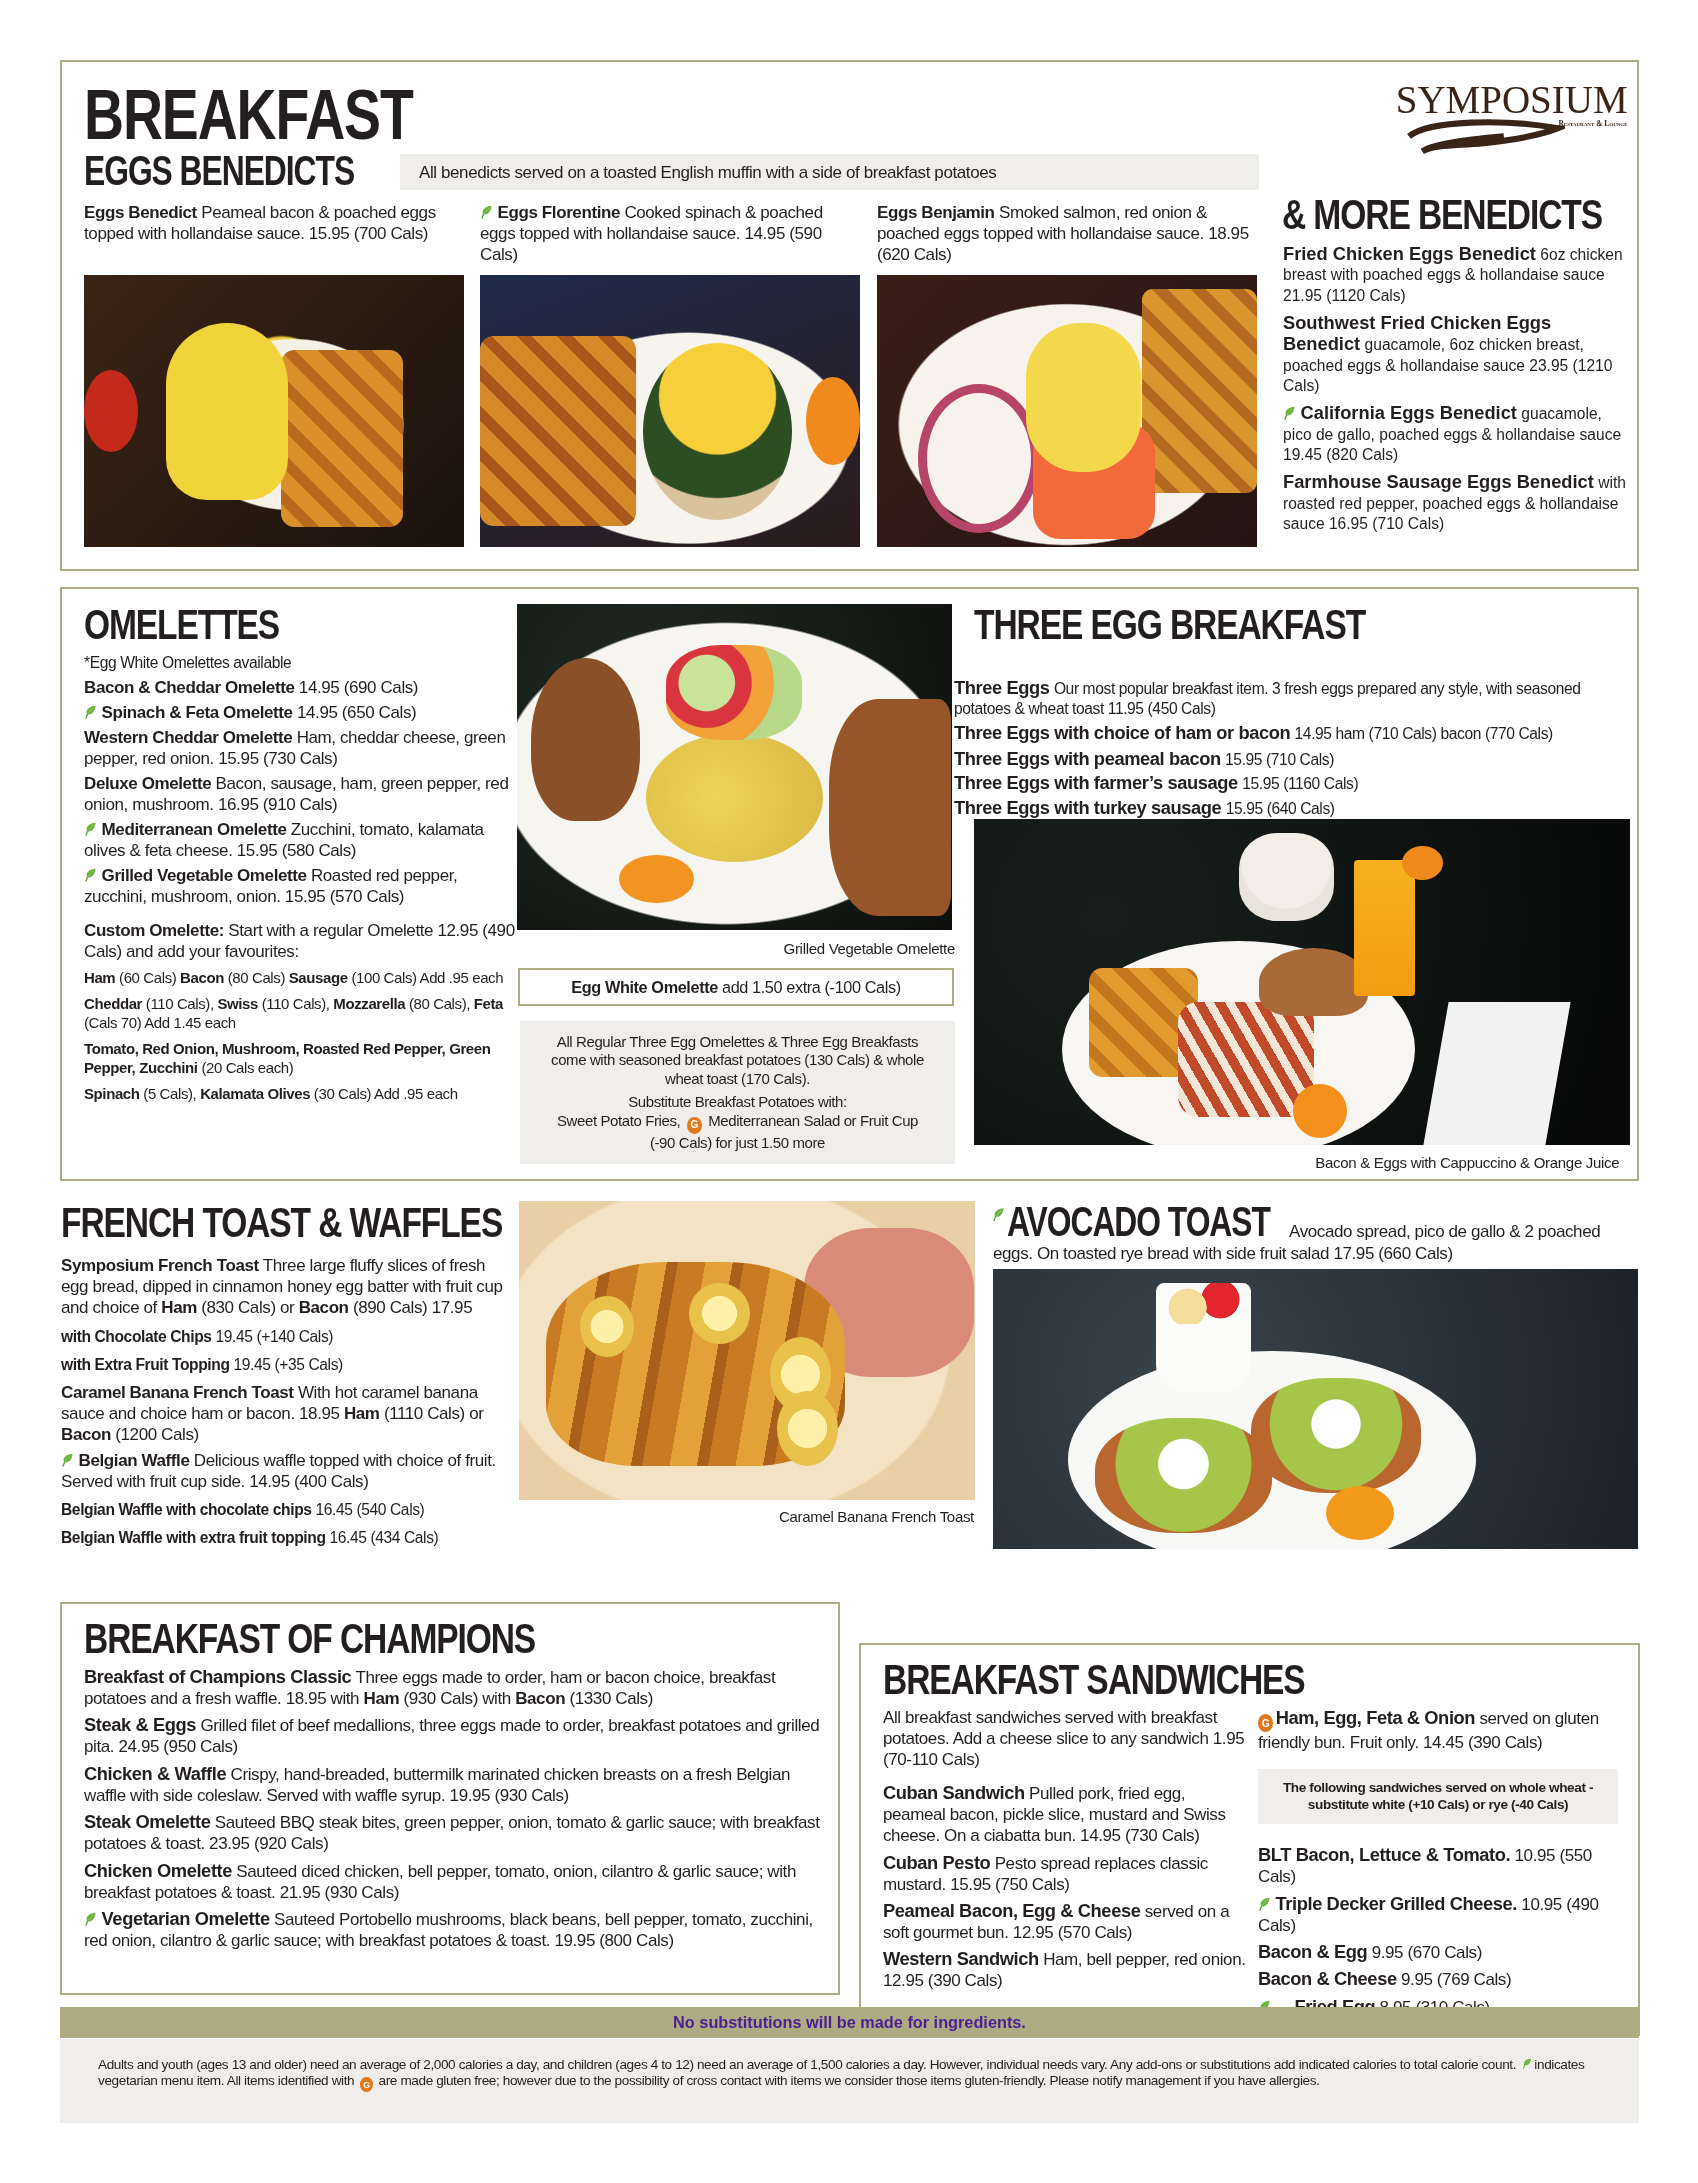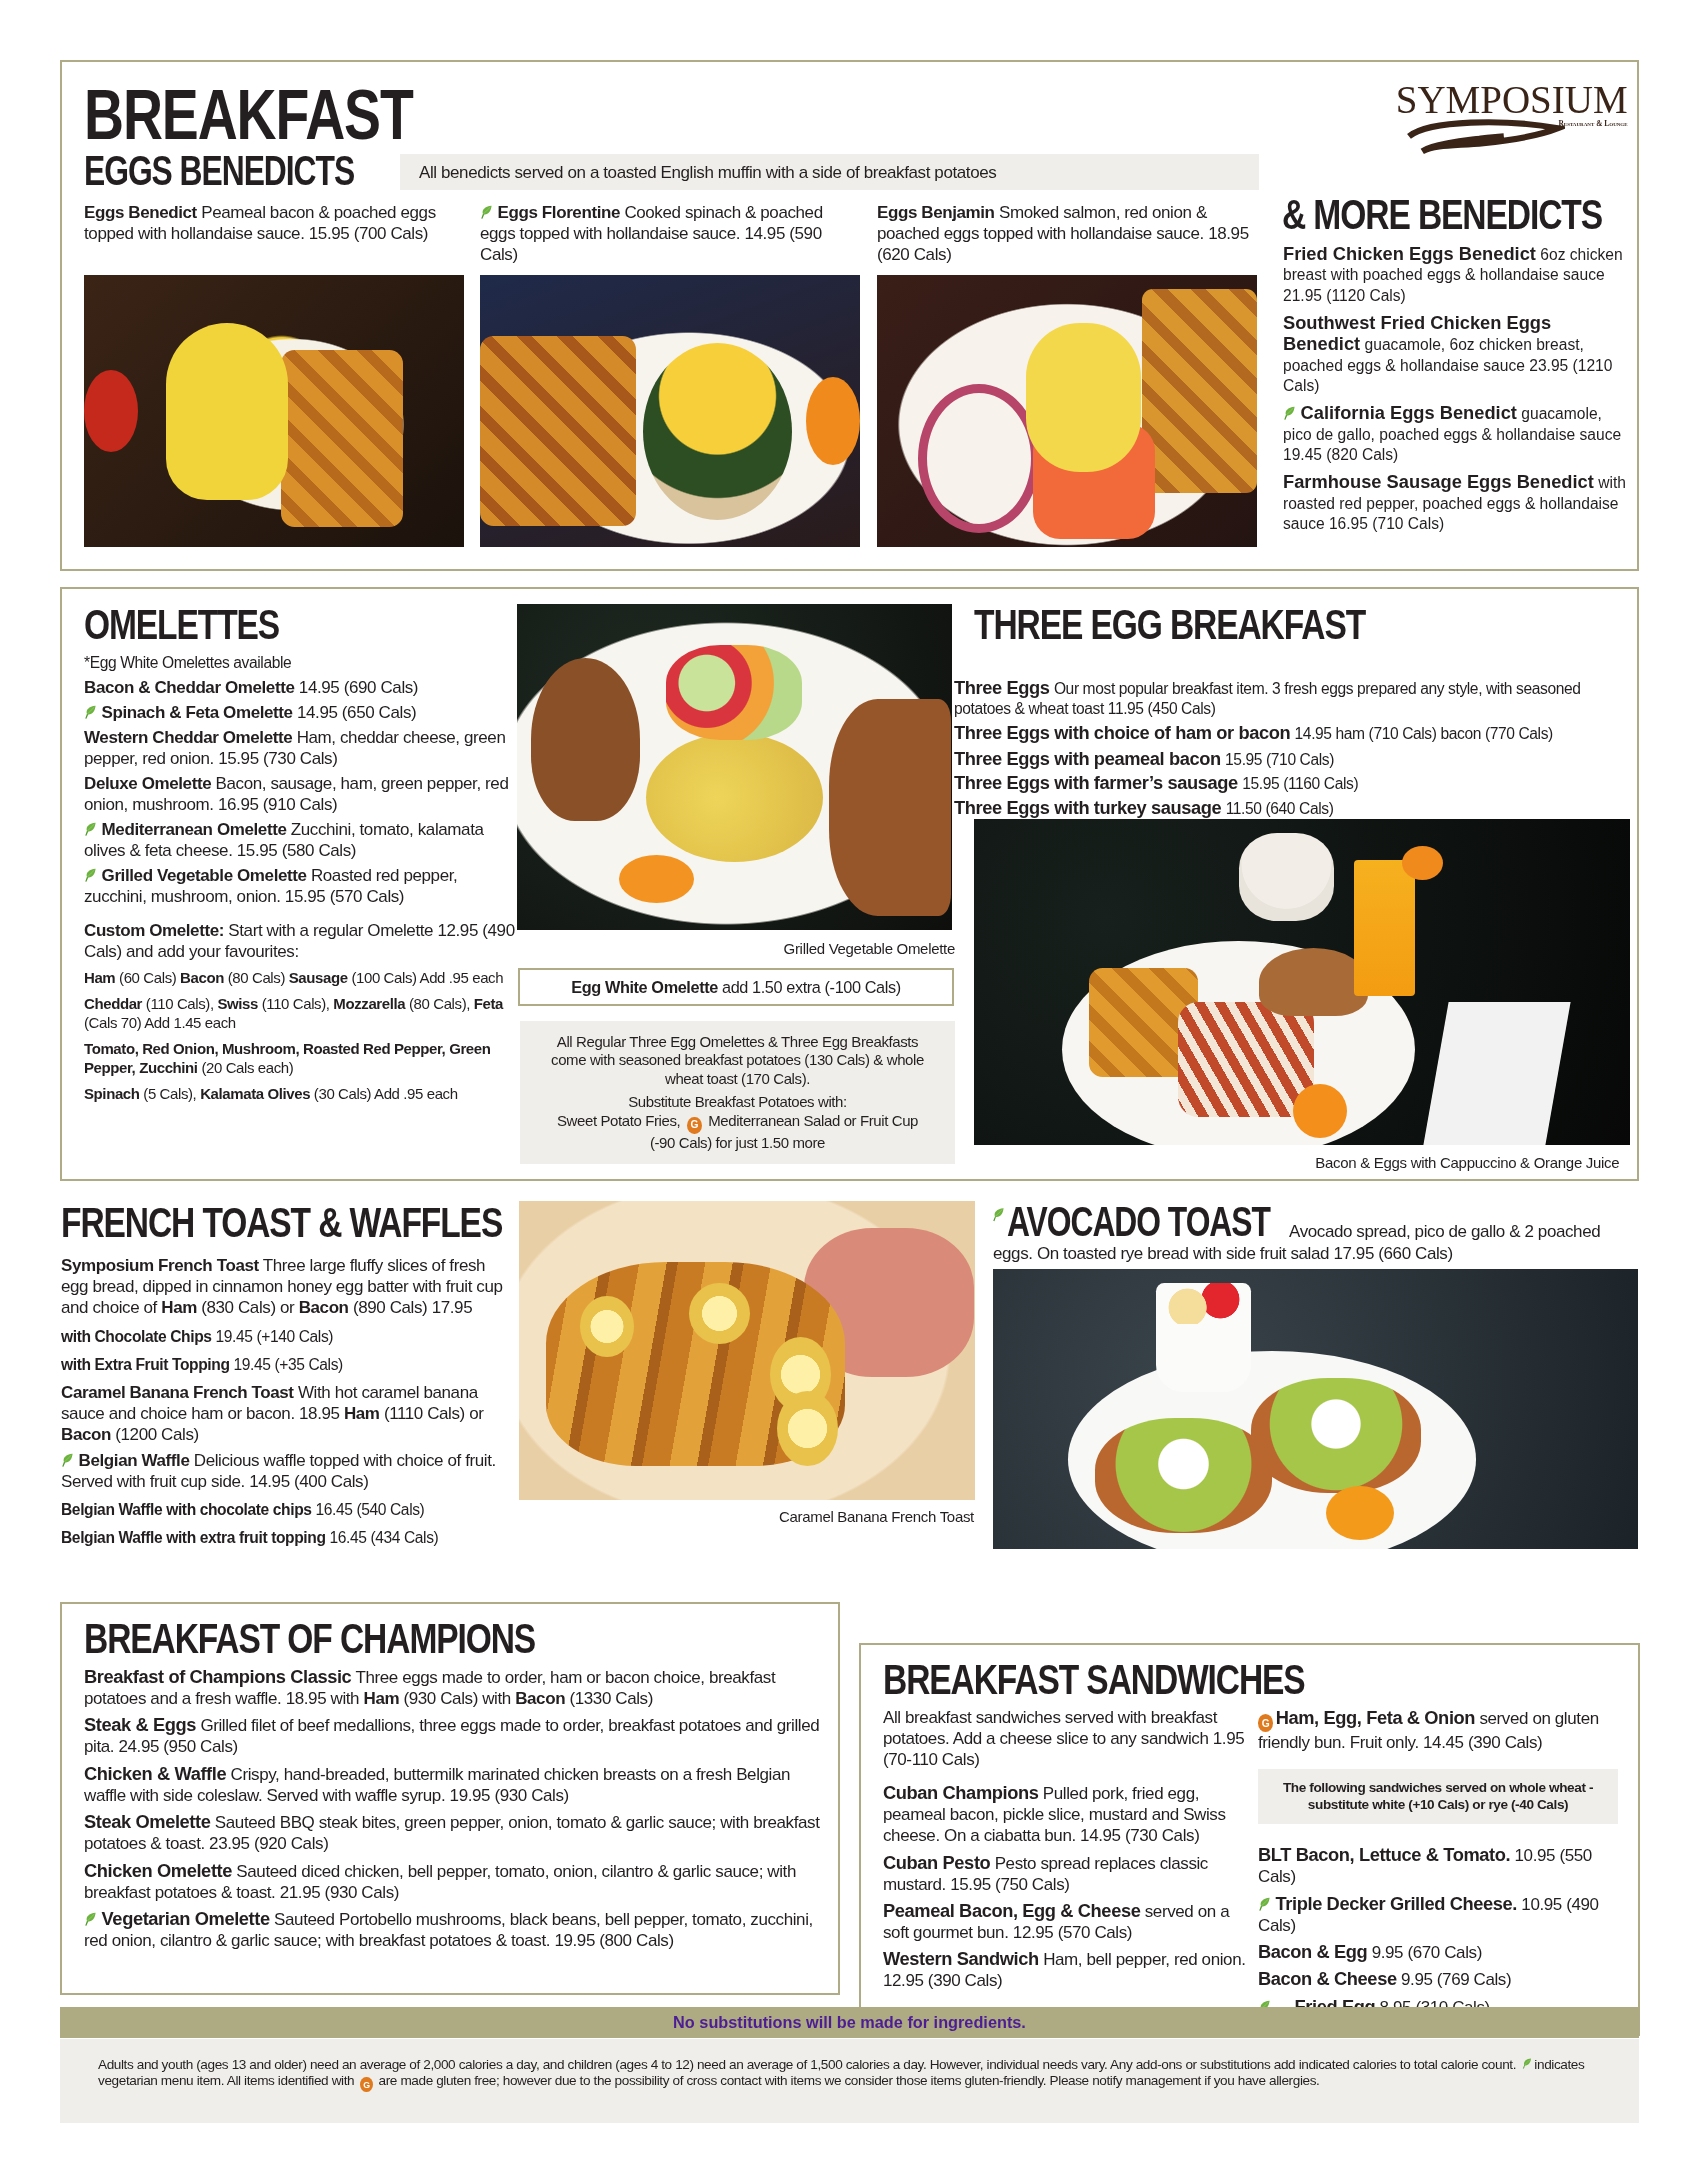--- a/index.html
+++ b/index.html
@@ -173,21 +173,21 @@
   </div>
 
   <div class="abs" style="left:912px; top:11px;">
     <span class="h-cond" style="font-size:43px; transform:scaleX(0.78);">THREE EGG BREAKFAST</span>
   </div>
   <div class="abs narrow" style="left:892px; top:57px; width:652px;margin-top:32px;">
     <div class="item" style="line-height:20.4px; margin-bottom:2.7px;"><b style="font-size:18.3px;">Three Eggs</b> <span class="desc" style="font-size:15.6px;">Our most popular breakfast item. 3 fresh eggs prepared any style, with seasoned potatoes &amp; wheat toast 11.95 (450 Cals)</span></div>
     <div class="item" style="line-height:20.4px; margin-bottom:2.7px;"><b style="font-size:18.3px;">Three Eggs with choice of ham or bacon</b> <span class="desc" style="font-size:15.6px;">14.95 ham (710 Cals) bacon (770 Cals)</span></div>
     <div class="item" style="line-height:23px;"><b style="font-size:18.3px;">Three Eggs with peameal bacon</b> <span class="desc" style="font-size:15.6px;">15.95 (710 Cals)</span></div>
     <div class="item" style="line-height:24.5px;"><b style="font-size:18.3px;">Three Eggs with farmer’s sausage</b> <span class="desc" style="font-size:15.6px;">15.95 (1160 Cals)</span></div>
-    <div class="item" style="line-height:24.5px;"><b style="font-size:18.3px;">Three Eggs with turkey sausage</b> <span class="desc" style="font-size:15.6px;">11.50  (640 Cals)</span></div>
+    <div class="item" style="line-height:24.5px;"><b style="font-size:18.3px;">Three Eggs with turkey sausage</b> <span class="desc" style="font-size:15.6px;">15.95  (640 Cals)</span></div>
   </div>
 
   <div class="photo" style="left:912px; top:230px; width:656px; height:326px; background: radial-gradient(circle at 20% 30%, #17201c, #070807);">
     <div style="position:absolute; left:88px; top:122px; width:353px; height:217px; background:#f7f6f2; border-radius:50%;"></div>
     <div style="position:absolute; left:115px; top:149px; width:109px; height:109px; background: repeating-linear-gradient(45deg,#e09a2e 0 15px,#c4781e 15px 26px); border-radius:13.6px;"></div>
     <div style="position:absolute; left:204px; top:183px; width:136px; height:115px; background: repeating-linear-gradient(60deg,#c14a2a 0 9.5px,#f3e6d6 9.5px 17.7px); border-radius:20.4px;"></div>
     <div style="position:absolute; left:285px; top:129px; width:109px; height:68px; background:#a86a36; border-radius:50% 50% 30% 30%;"></div>
     <div style="position:absolute; left:265px; top:13.6px; width:95px; height:88px; background: radial-gradient(circle at 50% 35%, #f2ede6 0 60%, #e8e3db 61%); border-radius:40%;"></div>
     <div style="position:absolute; left:380px; top:41px; width:61px; height:136px; background: linear-gradient(#f6b11f, #f39c12); border-radius:4.1px;"></div>
     <div style="position:absolute; left:428px; top:27px; width:41px; height:34px; background:#f08a1c; border-radius:50%;"></div>
@@ -260,21 +260,21 @@
   </div>
 </div>
 
 <div class="panel" style="left:859px; top:1643px; width:781px; height:393px;">
   <div class="abs" style="left:22px; top:9.5px;">
     <span class="h-cond" style="font-size:43px; transform:scaleX(0.78);">BREAKFAST SANDWICHES</span>
   </div>
 
   <div class="abs narrow" style="left:22px; top:62px; width:367px;">
     <div class="item" style="margin-bottom:12.2px;">All breakfast sandwiches served with breakfast potatoes. Add a cheese slice to any sandwich 1.95 (70-110 Cals)</div>
-    <div class="item" style="margin-bottom:5.4px;"><b style="font-size:18.3px;">Cuban Champions</b> <span>Pulled pork, fried egg, peameal bacon, pickle slice, mustard and Swiss cheese. On a ciabatta bun. 14.95 (730 Cals)</span></div>
+    <div class="item" style="margin-bottom:5.4px;"><b style="font-size:18.3px;">Cuban Sandwich</b> <span>Pulled pork, fried egg, peameal bacon, pickle slice, mustard and Swiss cheese. On a ciabatta bun. 14.95 (730 Cals)</span></div>
     <div class="item" style="margin-bottom:5.4px;"><b style="font-size:18.3px;">Cuban Pesto</b> <span>Pesto spread replaces classic mustard. 15.95 (750 Cals)</span></div>
     <div class="item" style="margin-bottom:5.4px;"><b style="font-size:18.3px;">Peameal Bacon, Egg &amp; Cheese</b> <span>served on a soft gourmet bun. 12.95 (570 Cals)</span></div>
     <div class="item"><b style="font-size:18.3px;">Western Sandwich</b> <span>Ham, bell pepper, red onion. 12.95 (390 Cals)</span></div>
   </div>
 
   <div class="abs narrow" style="left:397px; top:62px; width:360px;">
     <div class="item" style="margin-bottom:16.3px;">
       <span class="gf" style="margin-left:0;">G</span><b style="font-size:18.3px;">Ham, Egg, Feta &amp; Onion</b> <span>served on gluten friendly bun. Fruit only. 14.45 (390 Cals)</span>
     </div>
     <div style="background:#f0eeea; padding:11px 6.8px; text-align:center; font-size:13.6px; font-weight:700; line-height:16.3px; margin-bottom:20.4px;">

